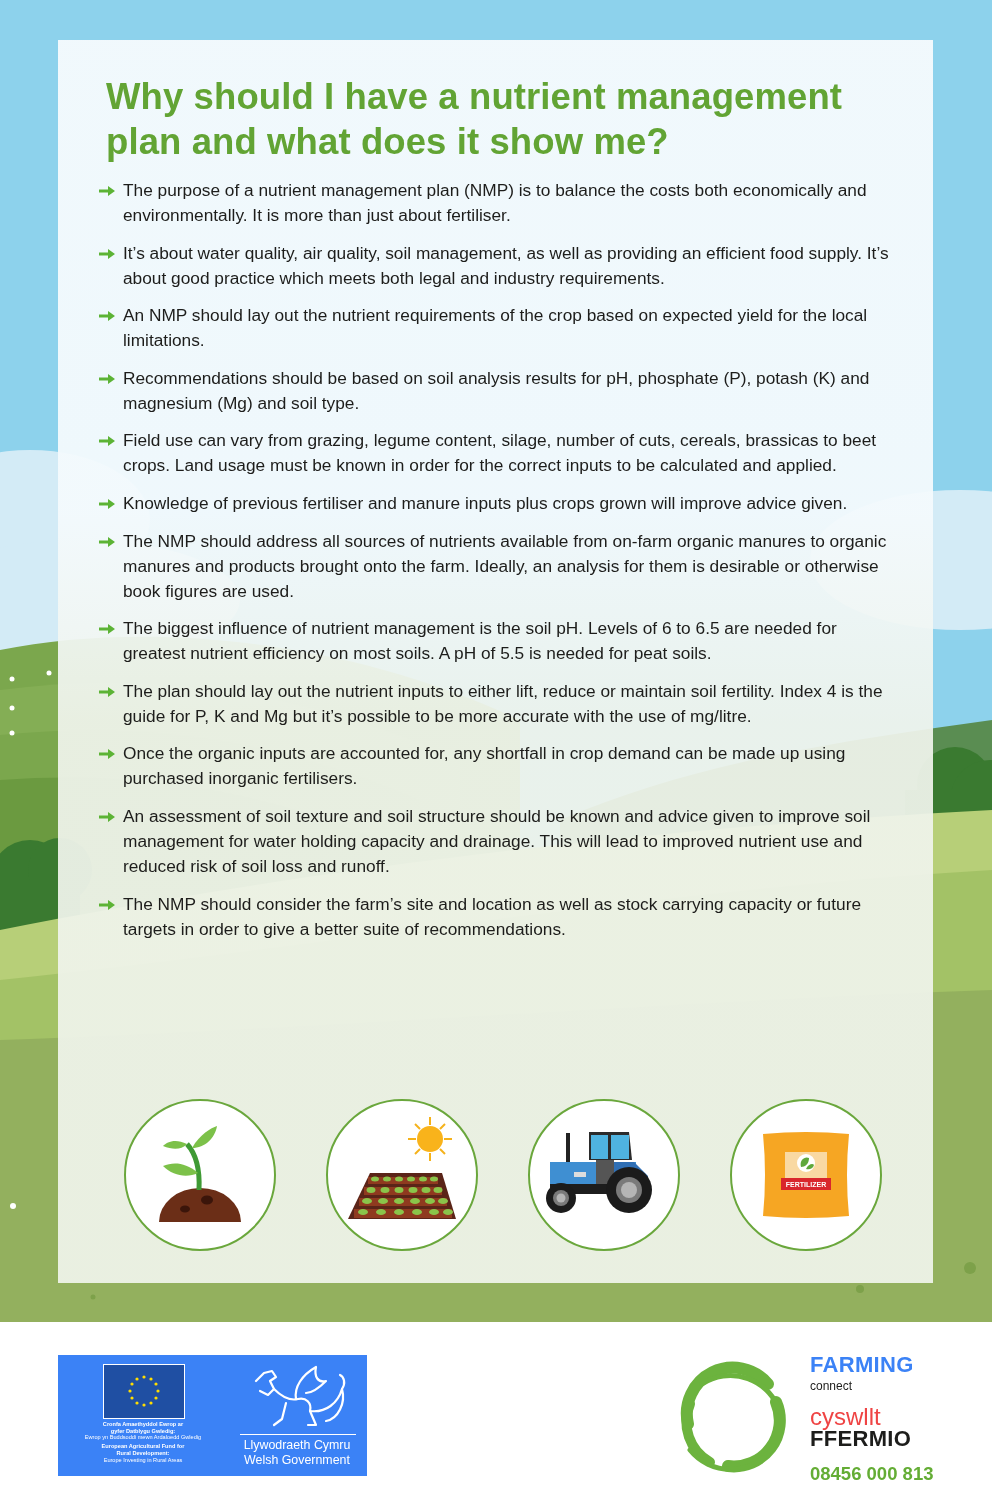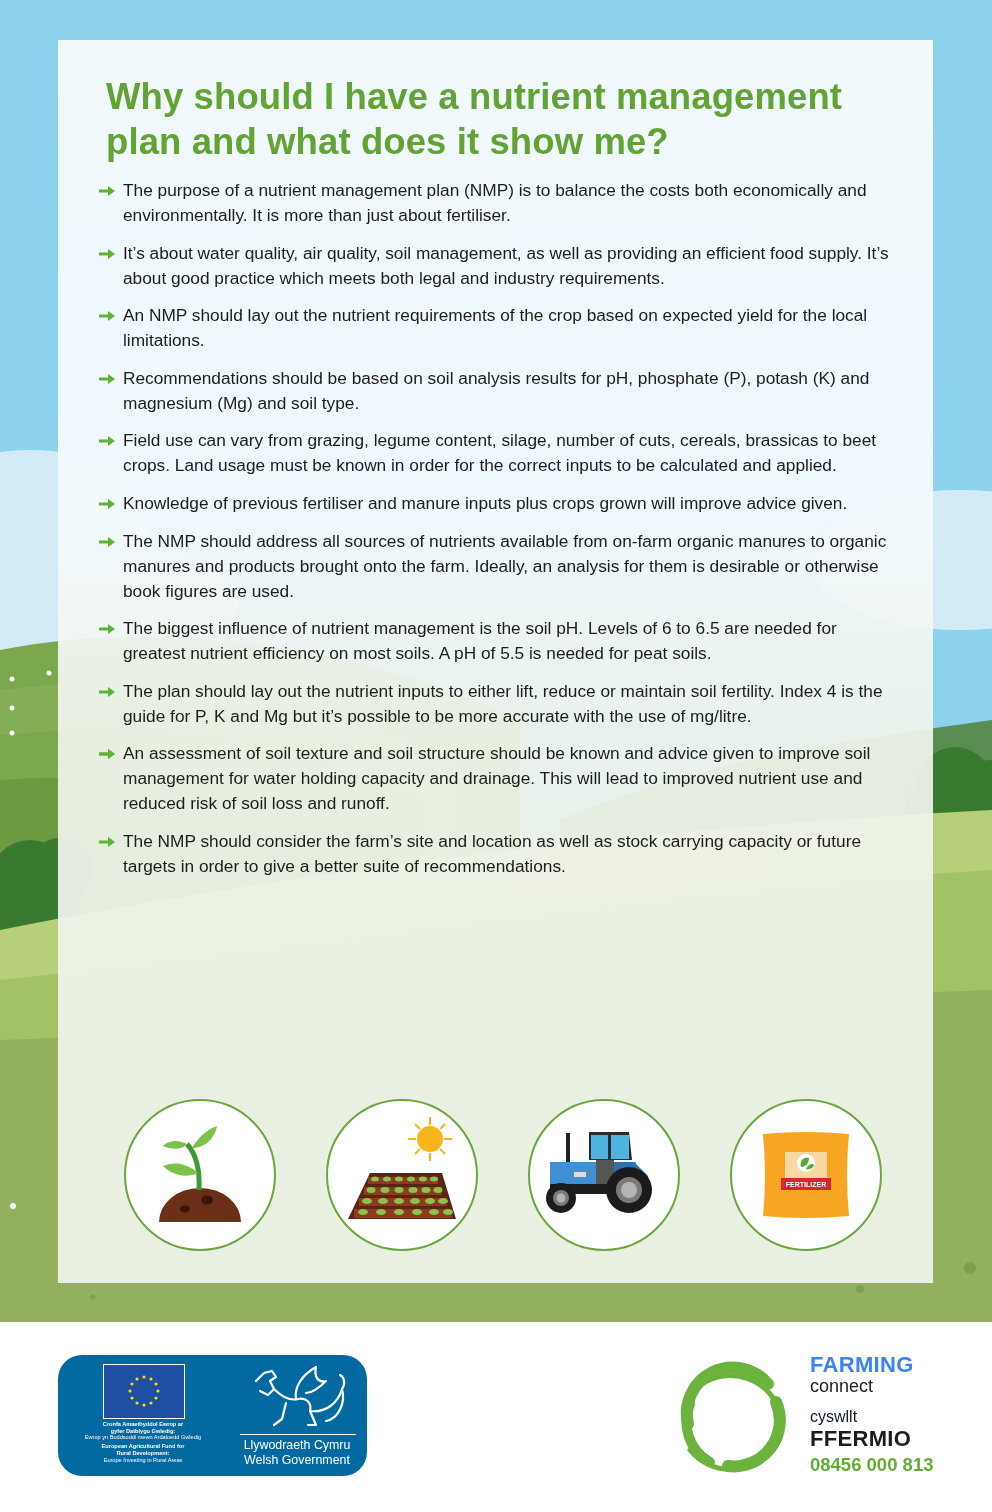--- a/index.html
+++ b/index.html
@@ -42,45 +42,45 @@
     }
     .icon-circle {
       position: absolute; top: 0; width: 152px; height: 152px; border-radius: 50%;
       background: #ffffff; border: 2px solid #6aa73c; box-sizing: border-box;
       display: flex; align-items: center; justify-content: center;
     }
     .footer {
       position: absolute; left: 0; top: 1322px; width: 992px; height: 190px; background: #ffffff;
     }
     .eu-banner {
-      position: absolute; left: 58px; top: 33px; width: 309px; height: 121px; background: #0369a1; border-radius: 24px;
+      position: absolute; left: 58px; top: 33px; width: 309px; height: 121px; background: #3b82f6;
     }
     .eu-flag {
       position: absolute; left: 45px; top: 9px; width: 80px; height: 53px;
       border: 1px solid #ffffff; background: #1f4fa3;
     }
     .eu-text {
       position: absolute; left: 4px; top: 66px; width: 162px; text-align: center; color: #ffffff;
       font-size: 5.6px; line-height: 6.7px;
     }
     .eu-text .b { font-weight: bold; }
     .eu-text .gap { height: 2px; }
     .wg-dragon { position: absolute; left: 188px; top: 8px; }
     .wg-line { position: absolute; left: 182px; top: 79px; width: 116px; height: 1px; background: #ffffff; }
     .wg-text {
       position: absolute; left: 176px; top: 83px; width: 126px; text-align: center; color: #ffffff;
       font-size: 12.4px; line-height: 15px;
     }
     .fc-logo { position: absolute; left: 668px; top: 32px; }
     .fc-text { position: absolute; left: 810px; top: 32px; }
     .fc-farming { font-weight: bold; font-size: 22px; line-height: 22px; color: #3b82f6; letter-spacing: 0.3px; }
-    .fc-connect { font-size: 18px; line-height: 20px; color: #1d1d1b; }
-    .fc-cyswllt { font-size: 16px; line-height: 20px; color: #0f172a; margin-top: 11px; }
+    .fc-connect { font-size: 12px; line-height: 20px; color: #1d1d1b; }
+    .fc-cyswllt { font-size: 24px; line-height: 20px; color: #ef4444; margin-top: 11px; }
     .fc-ffermio { font-weight: bold; font-size: 22px; line-height: 24px; color: #1d1d1b; letter-spacing: 0.3px; }
-    .fc-phone { font-weight: bold; font-size: 18.5px; line-height: 24px; color: #64ad35; margin-top: 2px; }
+    .fc-phone { font-weight: bold; font-size: 18.5px; line-height: 24px; color: #64ad35; margin-top: 11px; }
   </style>
 </head>
 <body>
 
 <div class="scene">
   <svg width="992" height="1322" viewBox="0 0 992 1322">
     <rect x="0" y="0" width="992" height="1322" fill="#8dd2ec"></rect>
 
     <ellipse cx="960" cy="560" rx="150" ry="70" fill="#d3ebf6"></ellipse>
     <ellipse cx="30" cy="520" rx="120" ry="70" fill="#d3ebf6"></ellipse>
@@ -170,20 +170,21 @@
     <li class="bullet">
       <svg class="arrow" viewBox="0 0 18 12">
           <path d="M1 4.5 H10 V1 L17 6 L10 11 V7.5 H1 Z" fill="#5cb335"></path>
         </svg>
       <span>The plan should lay out the nutrient inputs to either lift, reduce or maintain soil fertility. Index 4 is the guide for P, K and Mg but it’s possible to be more accurate with the use of mg/litre.</span>
     </li>
     <li class="bullet">
       <svg class="arrow" viewBox="0 0 18 12">
           <path d="M1 4.5 H10 V1 L17 6 L10 11 V7.5 H1 Z" fill="#5cb335"></path>
         </svg>
+      <span>Once the organic inputs are accounted for, any shortfall in crop demand can be made up using purchased inorganic fertilisers.</span>
     </li>
     <li class="bullet">
       <svg class="arrow" viewBox="0 0 18 12">
           <path d="M1 4.5 H10 V1 L17 6 L10 11 V7.5 H1 Z" fill="#5cb335"></path>
         </svg>
       <span>An assessment of soil texture and soil structure should be known and advice given to improve soil management for water holding capacity and drainage. This will lead to improved nutrient use and reduced risk of soil loss and runoff.</span>
     </li>
     <li class="bullet">
       <svg class="arrow" viewBox="0 0 18 12">
           <path d="M1 4.5 H10 V1 L17 6 L10 11 V7.5 H1 Z" fill="#5cb335"></path>

